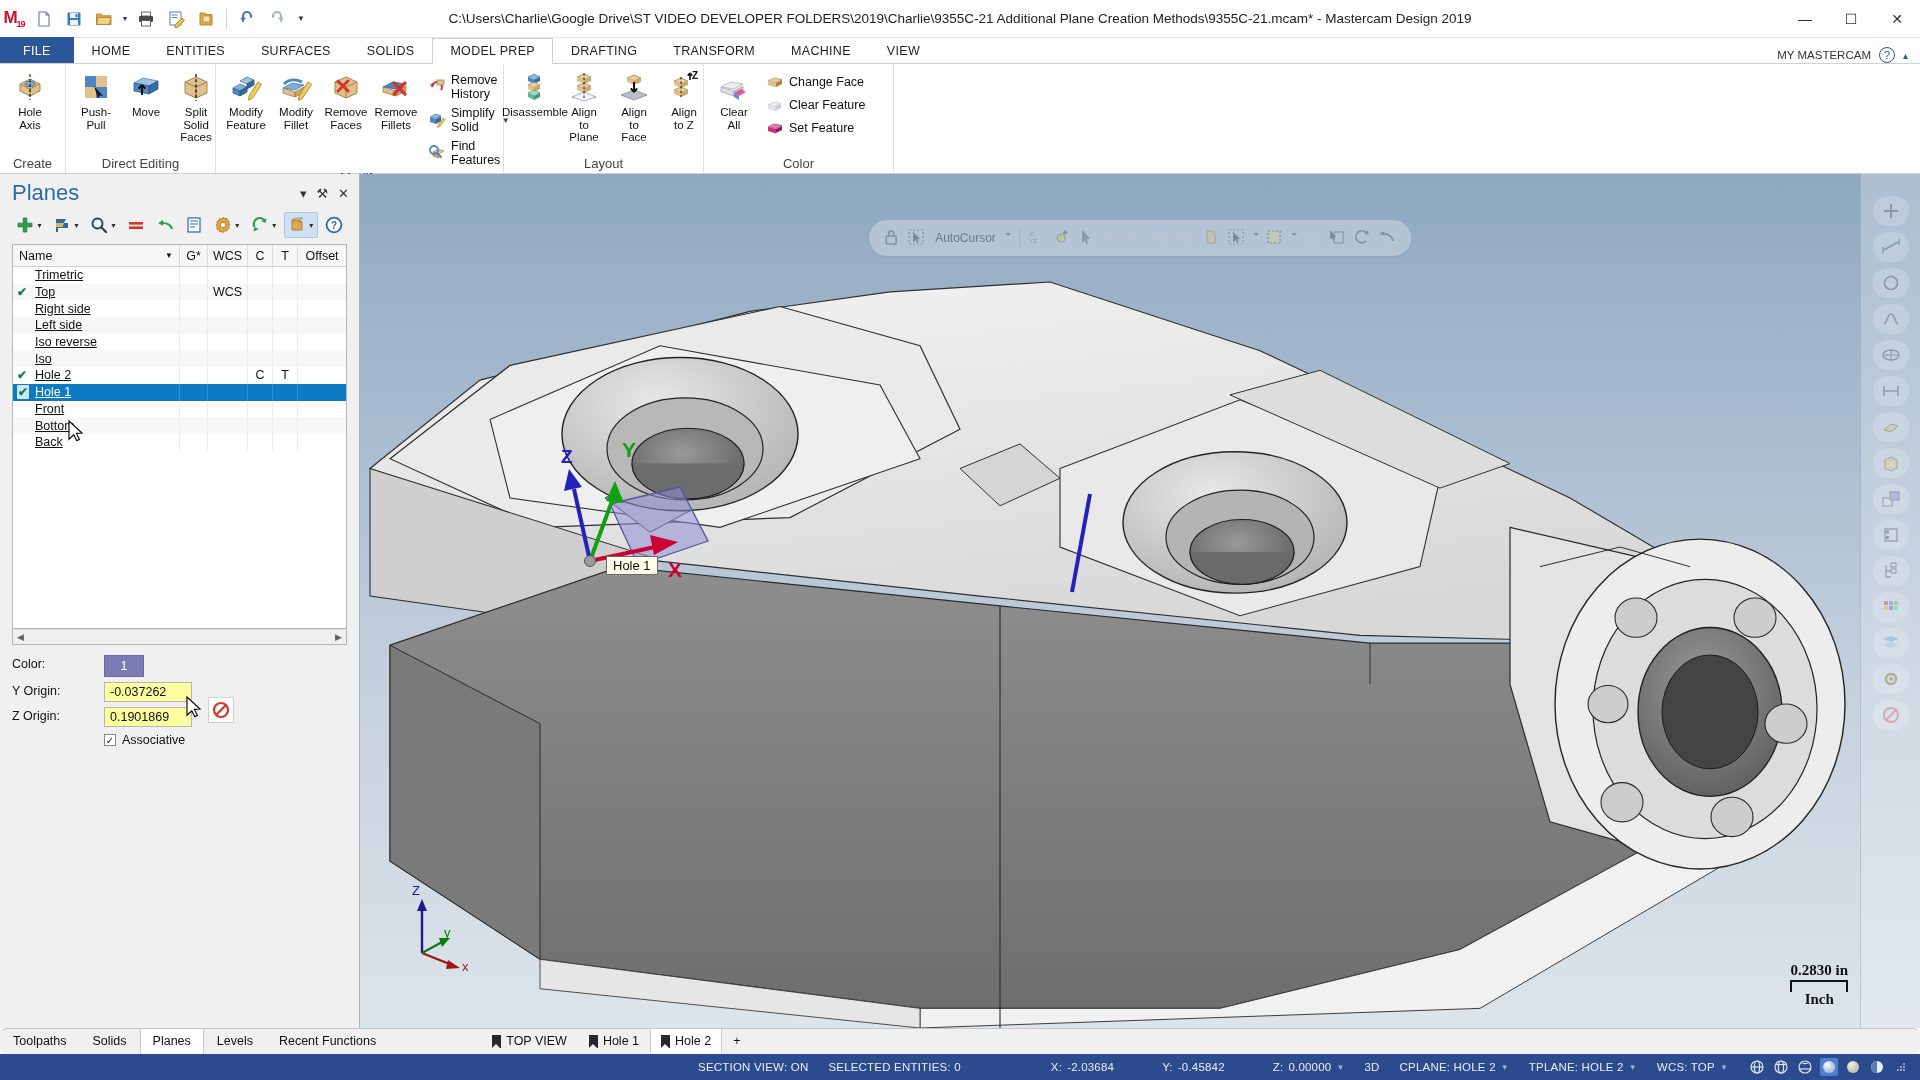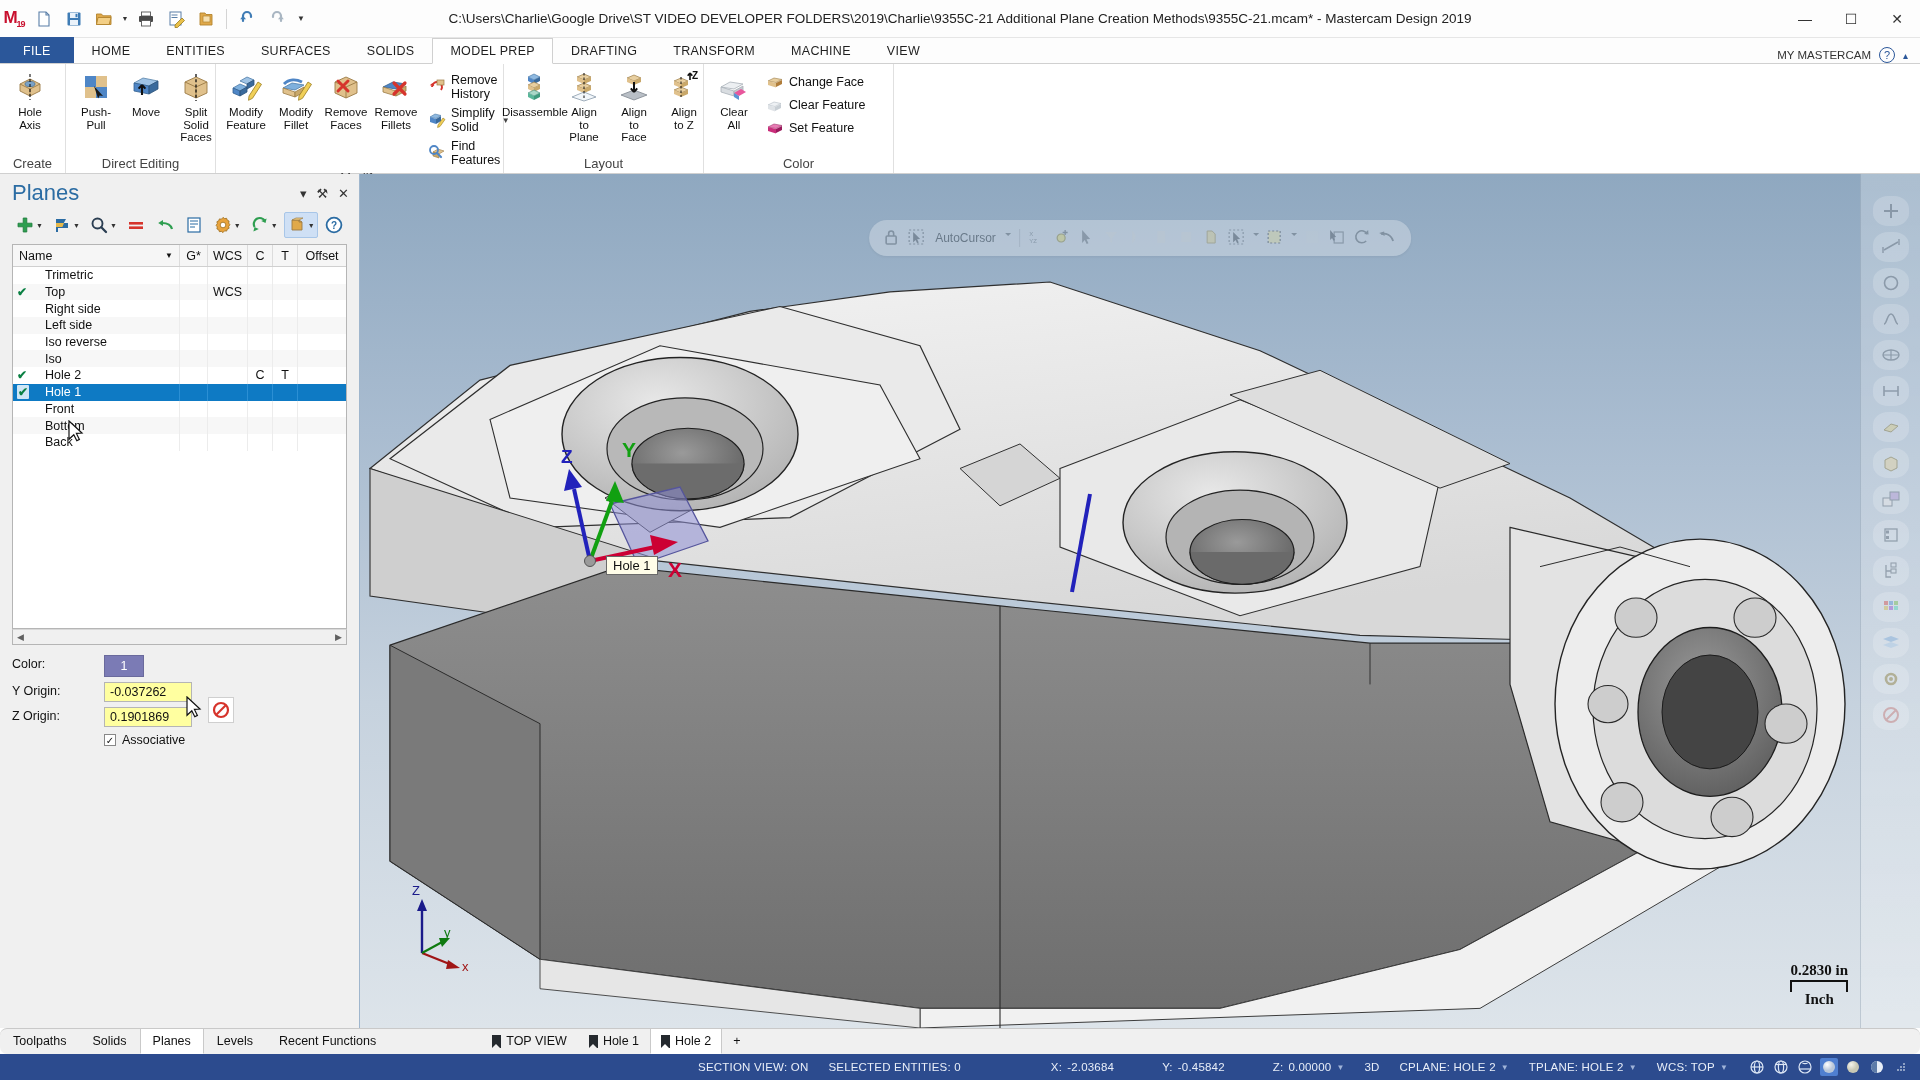--- a/index.html
+++ b/index.html
@@ -100,21 +100,21 @@
   .c-g{ width:28px; justify-content:center;} .c-wcs{ width:40px; justify-content:center;}
   .c-c{ width:25px; justify-content:center;} .c-t{ width:25px; justify-content:center;}
   .c-off{ width:48px; justify-content:center; border-right:none !important;}
   .lbody{ flex:1; overflow:hidden; }
   .lrow{ display:flex; height:16.7px; font-size:12.5px; align-items:center; color:#111; cursor:default; }
   .lrow.alt{ background:#f7f7f7; }
   .lrow.sel{ background:#0e7ac4; color:#fff; }
   .cell{ display:flex; align-items:center; height:100%; padding:0 6px;
      border-right:1px solid #ececec; }
   .lrow.sel .cell{ border-right-color:#2b8fd4; }
-  .cell.c-name{ flex:1; padding-left:32px; position:relative; justify-content:flex-start;}
+  .cell.c-name{ flex:1; padding-left:22px; position:relative; justify-content:flex-start;text-decoration:underline;}
   .chk{ position:absolute; left:4px; top:50%; transform:translateY(-50%);
      color:#0a8043; font-size:12px; font-weight:bold; }
   .lrow.sel .chk{ color:#0a8043; background:#cfe6f5; padding:0 1px; border-radius:1px;}
   .hscroll{ height:16px; background:#f0f0f0; border-top:1px solid #d8d8d8;
      display:flex; align-items:center; justify-content:space-between; margin:0 12px;
      border-left:1px solid #b5b5b5;border-right:1px solid #b5b5b5;border-bottom:1px solid #b5b5b5;}
   .hscroll span{ font-size:9px; color:#606060; padding:0 4px; cursor:default;}
 
   
   .form{ padding:10px 12px 0 12px; font-size:12.5px; color:#111; }

